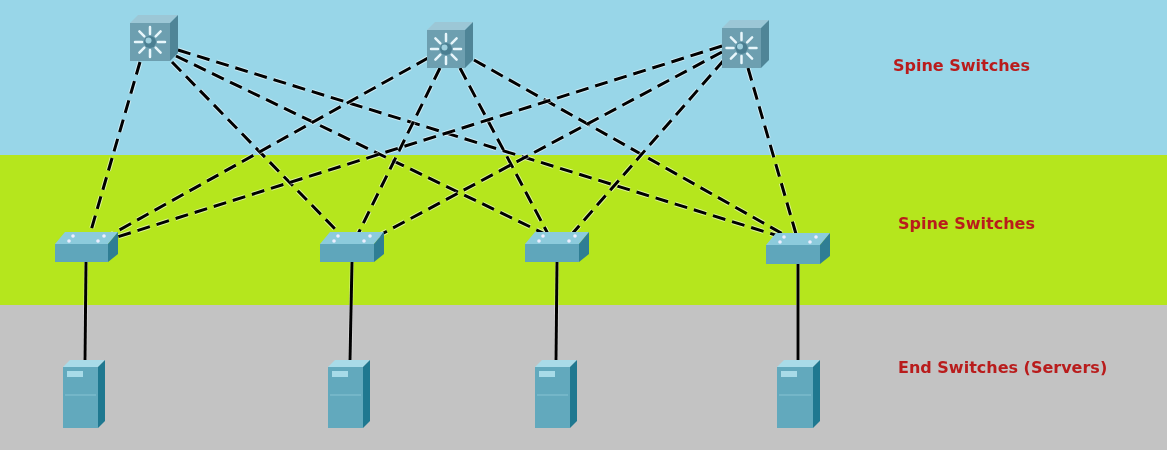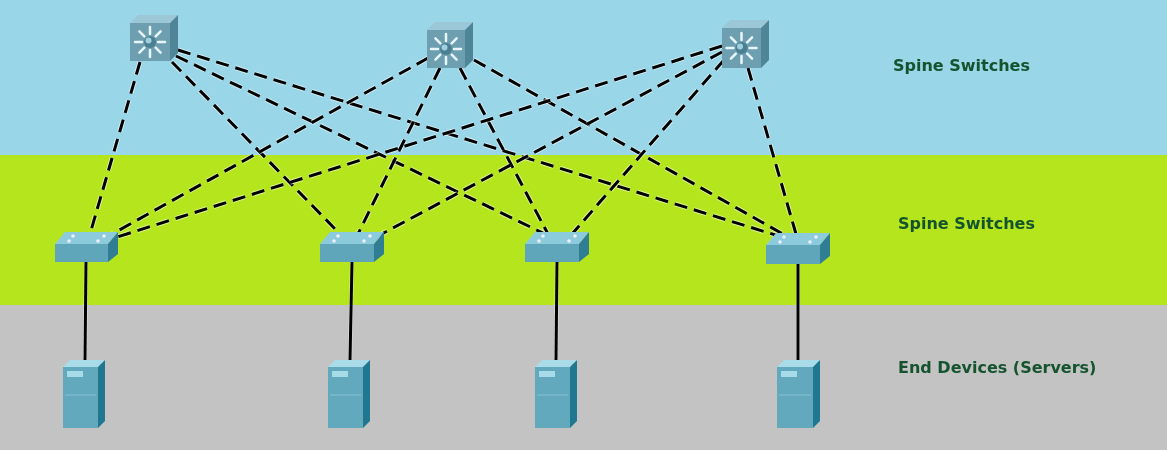--- a/index.html
+++ b/index.html
@@ -2,21 +2,21 @@
 <html><head>
   <meta charset="utf-8">
   <style>
     html, body { margin: 0; padding: 0; }
     body { width: 1167px; height: 450px; position: relative; overflow: hidden; font-family: "DejaVu Sans", sans-serif; }
     .band { position: absolute; left: 0; width: 1167px; }
     #band-spine { top: 0; height: 155px; }
     #band-leaf { top: 155px; height: 150px; }
     #band-end { top: 305px; height: 145px; }
     svg#links { position: absolute; left: 0; top: 0; }
-    .label { position: absolute; font-family: "DejaVu Sans", sans-serif; font-weight: bold; font-size: 16px; color: #14532d; white-space: nowrap; }
+    .label { position: absolute; font-family: "DejaVu Sans", sans-serif; font-weight: bold; font-size: 16px; color: #b91c1c; white-space: nowrap; }
     .device { position: absolute; }
   </style>
 </head>
 <body>
 
 <div class="band" id="band-spine" style="background: rgb(152, 214, 232);"></div>
 <div class="band" id="band-leaf" style="background: rgb(181, 230, 29);"></div>
 <div class="band" id="band-end" style="background: rgb(195, 195, 195);"></div>
 
 <svg id="links" width="1167" height="450">
@@ -193,13 +193,13 @@
     <polygon points="0,7 7,0 43,0 36,7" fill="#a9dbe8"></polygon>
     <polygon points="36,7 43,0 43,61 36,68" fill="#1f7890"></polygon>
     <rect x="0" y="7" width="36" height="61" fill="#62a9bd"></rect>
     <rect x="4" y="11" width="16" height="6" fill="#a8dbe8"></rect>
     <line x1="2" y1="35" x2="34" y2="35" stroke="#86c3d3" stroke-width="1"></line>
   </svg></div>
   </div>
 
 <div class="label" id="label-spine" style="left: 893px; top: 56px;">Spine Switches</div>
 <div class="label" id="label-leaf" style="left: 898px; top: 214px;">Spine Switches</div>
-<div class="label" id="label-end" style="left: 898px; top: 358px;">End Devices (Servers)</div>
+<div class="label" id="label-end" style="left: 898px; top: 358px;">End Switches (Servers)</div>
 
 </body></html>

